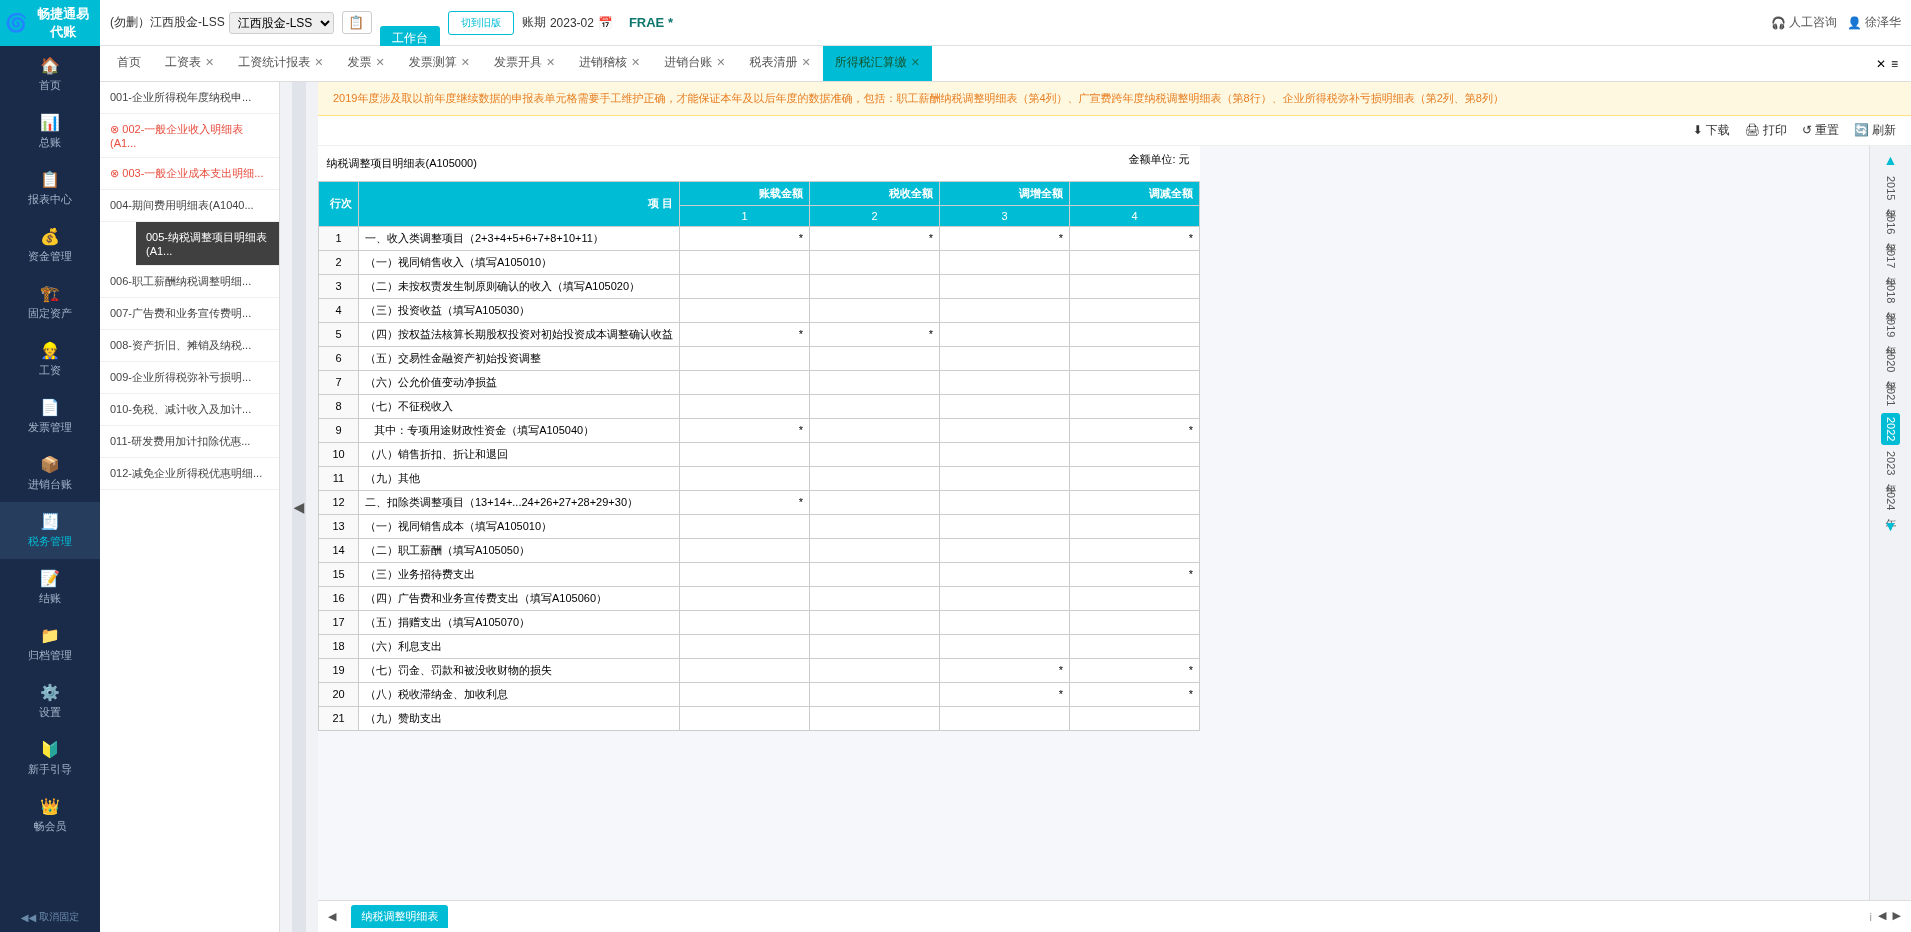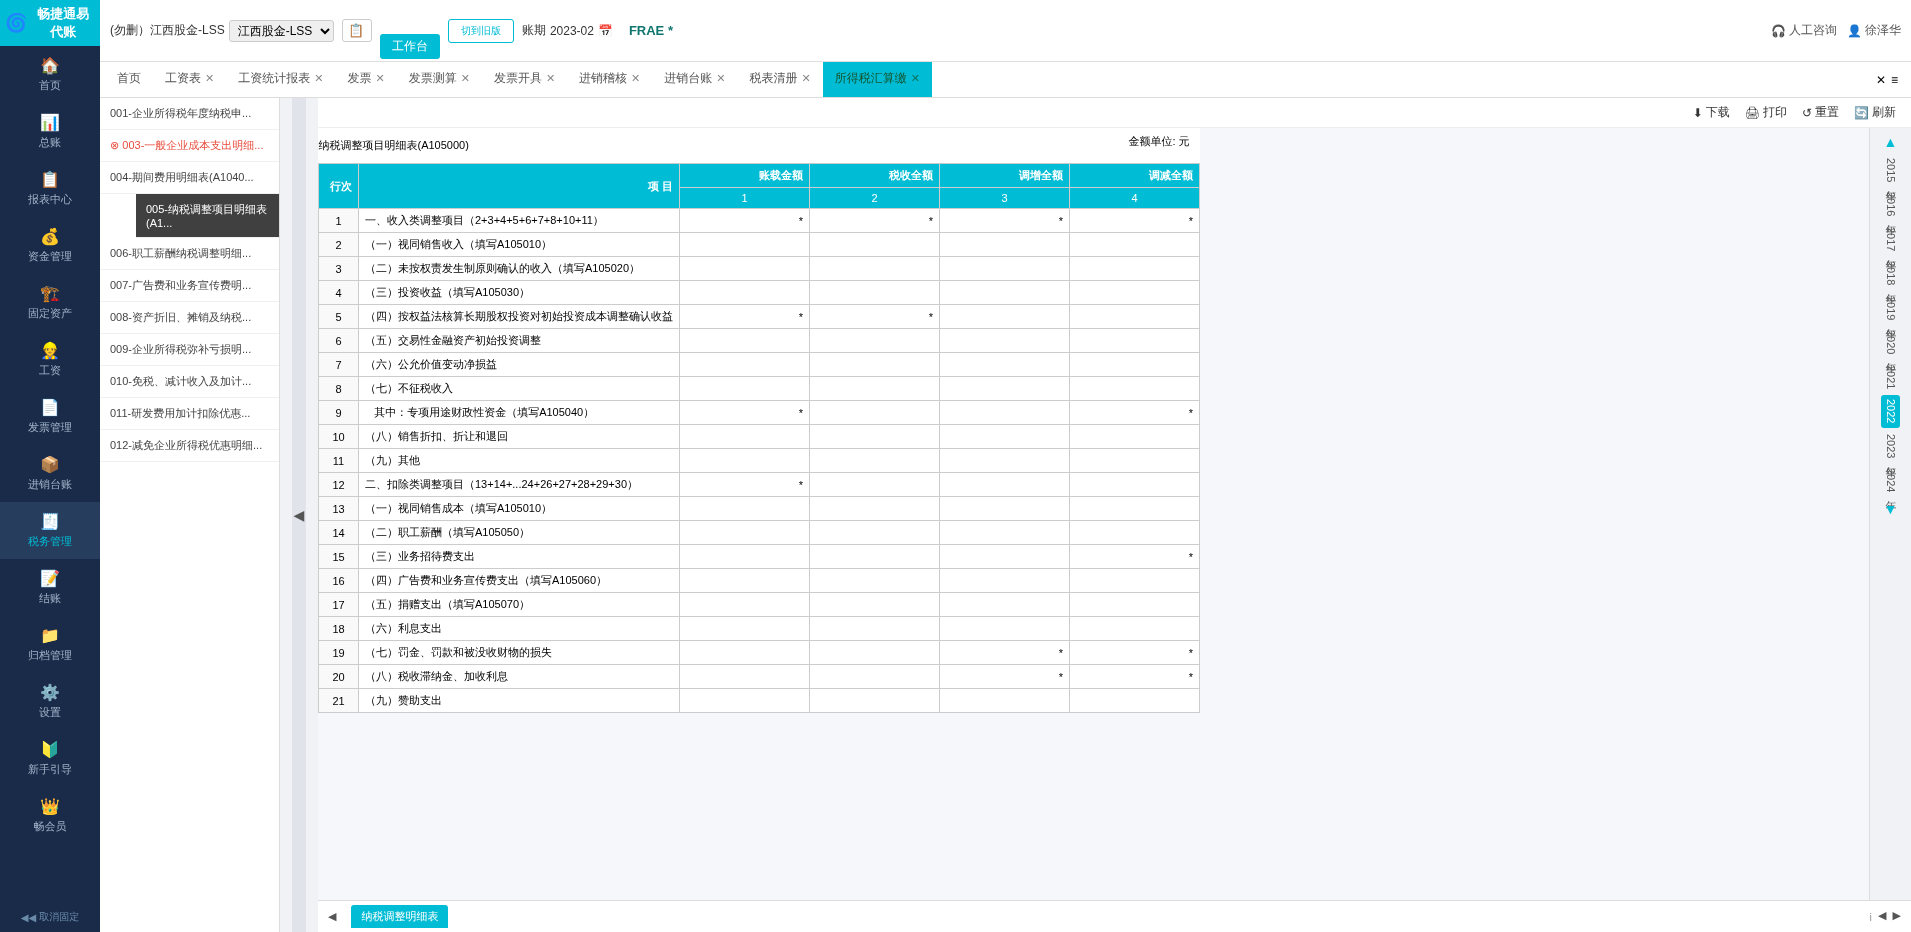--- a/index.html
+++ b/index.html
@@ -12,21 +12,21 @@
     .sidebar-nav { flex: 1; width: 100%; overflow-y: auto; }
     .sidebar-item { display: flex; flex-direction: column; align-items: center; padding: 10px 5px; cursor: pointer; color: #a0b4c8; font-size: 11px; gap: 3px; }
     .sidebar-item.active { background: #263d5e; color: #00bcd4; }
     .sidebar-item-icon { font-size: 16px; }
     .sidebar-footer { padding: 8px 5px; font-size: 10px; color: #6a8aaa; cursor: pointer; display: flex; align-items: center; gap: 3px; }
 
     
     .main { flex: 1; display: flex; flex-direction: column; overflow: hidden; }
 
     
-    .topbar { background: #fff; display: flex; align-items: center; padding: 0 10px; height: 62px; border-bottom: 1px solid #e0e0e0; gap: 8px; flex-shrink: 0; }
+    .topbar { background: #fff; display: flex; align-items: center; padding: 0 10px; height: 46px; border-bottom: 1px solid #e0e0e0; gap: 8px; flex-shrink: 0; }
     .topbar-company { display: flex; align-items: center; gap: 4px; font-size: 12px; color: #333; }
     .topbar-company select { border: 1px solid #ccc; border-radius: 3px; padding: 2px 4px; font-size: 12px; }
     .topbar-copy-btn { border: 1px solid #ccc; background: #fff; border-radius: 3px; padding: 3px 6px; cursor: pointer; font-size: 13px; }
     .topbar-workbench { background: #00bcd4; color: #fff; border: none; border-radius: 3px; padding: 4px 12px; cursor: pointer; font-size: 12px; margin-top: 32px; }
     .topbar-oldver { border: 1px solid #00bcd4; color: #00bcd4; background: #fff; border-radius: 3px; padding: 4px 12px; cursor: pointer; font-size: 10px; }
     .topbar-period { font-size: 12px; color: #333; display: flex; align-items: center; gap: 4px; }
     .topbar-right { margin-left: auto; display: flex; align-items: center; gap: 10px; font-size: 12px; color: #333; }
     .topbar-service { display: flex; align-items: center; gap: 3px; cursor: pointer; color: #555; }
     .topbar-user { display: flex; align-items: center; gap: 3px; cursor: pointer; color: #555; }
 
@@ -231,20 +231,23 @@
     </div>
   </div>
 
   <div class="content-area">
 
     <div class="left-panel">
       <div class="left-panel-item">
         <span>001-企业所得税年度纳税申...</span>
       </div>
       <div class="left-panel-item error">
+        <span style="color:#e74c3c">⊗ </span><span>002-一般企业收入明细表(A1...</span>
+      </div>
+      <div class="left-panel-item error">
         <span style="color:#e74c3c">⊗ </span><span>003-一般企业成本支出明细...</span>
       </div>
       <div class="left-panel-item">
         <span>004-期间费用明细表(A1040...</span>
       </div>
       <div class="left-panel-item active">
         <span>005-纳税调整项目明细表(A1...</span>
       </div>
       <div class="left-panel-item">
         <span>006-职工薪酬纳税调整明细...</span>
@@ -266,20 +269,23 @@
       </div>
       <div class="left-panel-item">
         <span>012-减免企业所得税优惠明细...</span>
       </div>
     </div>
 
     <div class="collapse-toggle">◀</div>
 
     <div class="right-panel">
 
+      <div class="warning-bar">
+        <span>2019年度涉及取以前年度继续数据的申报表单元格需要手工维护正确，才能保证本年及以后年度的数据准确，包括：职工薪酬纳税调整明细表（第4列）、广宣费跨年度纳税调整明细表（第8行）、企业所得税弥补亏损明细表（第2列、第8列）</span>
+      </div>
 
       <div class="toolbar">
         <button class="toolbar-btn">
           <span>⬇</span>
           <span>下载</span>
         </button>
         <button class="toolbar-btn">
           <span>🖨</span>
           <span>打印</span>
         </button>
@@ -300,21 +306,21 @@
               <col style="width:40px">
               <col style="width:320px">
               <col style="width:130px">
               <col style="width:130px">
               <col style="width:130px">
               <col style="width:130px">
             </colgroup>
             <tbody>
 
               <tr>
-                <td colspan="2" class="title-row" style="border:none;padding:10px 0 2px 0;">
+                <td colspan="2" class="title-row" style="border:none;padding:10px 0 2px 8px;">
                   <span>纳税调整项目明细表(A105000)</span>
                 </td>
                 <td colspan="4" style="border:none;text-align:right;padding-right:10px;font-size:11px;">
                   <span>金额单位: 元</span>
                 </td>
               </tr>
 
               <tr>
                   <td colspan="6" style="height:6px;border:none;"></td>
                 </tr>

